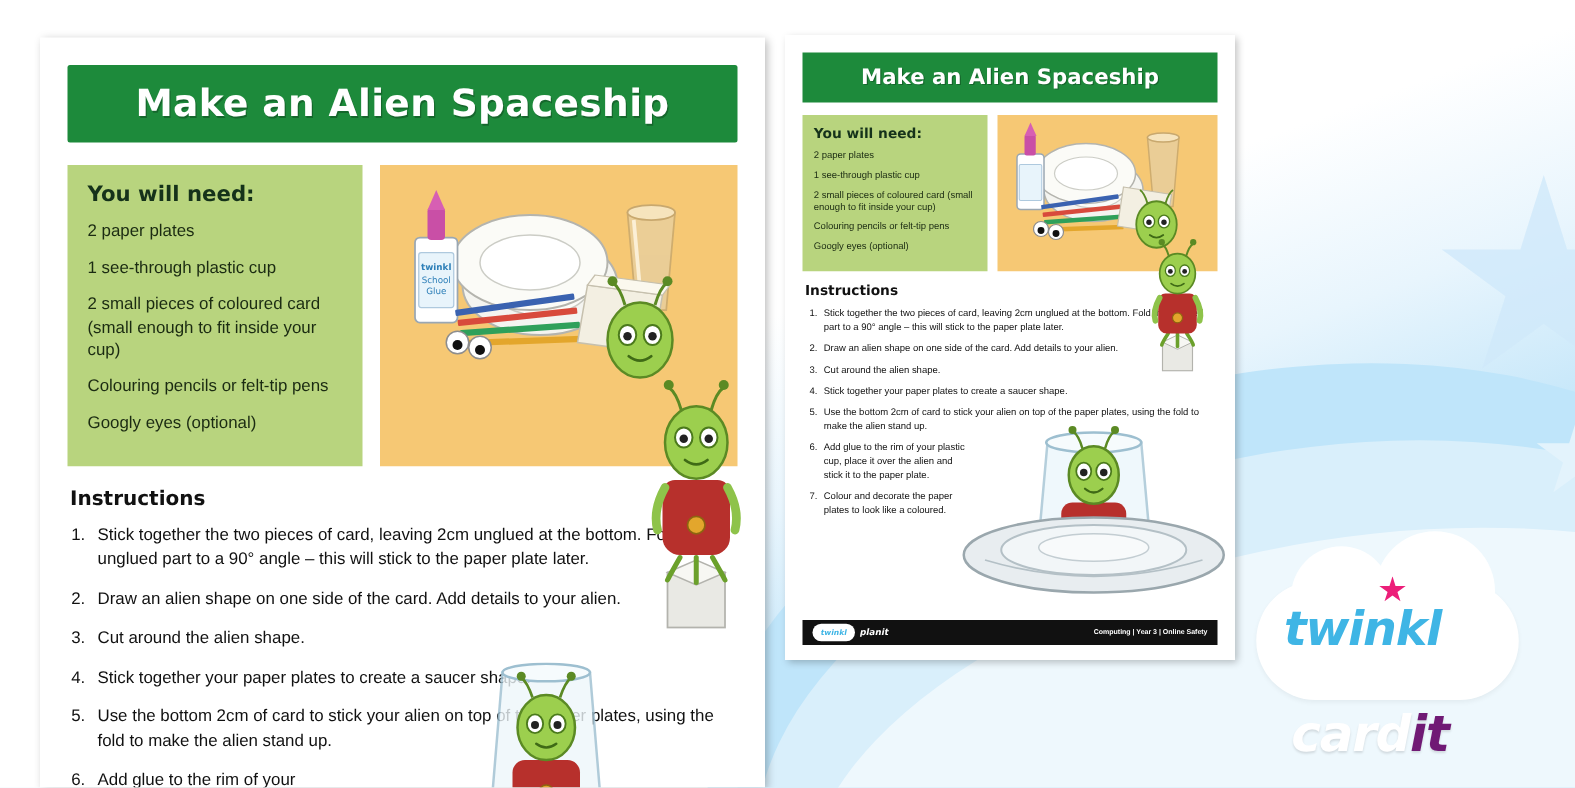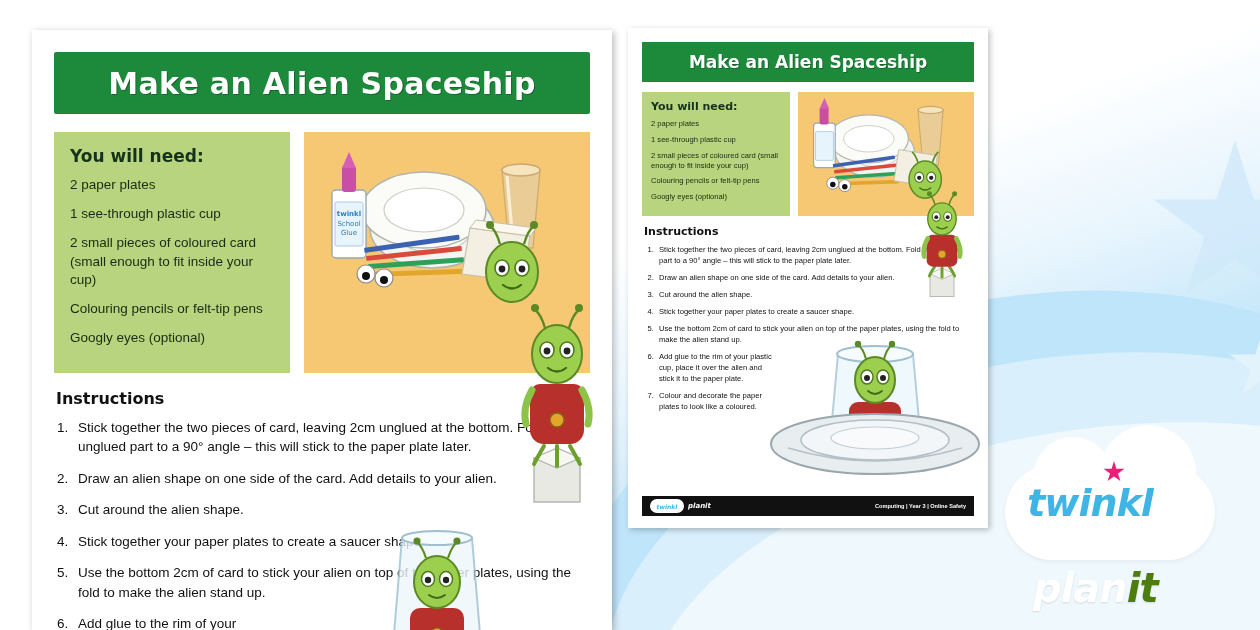--- a/index.html
+++ b/index.html
@@ -53,21 +53,21 @@
   .logo-star{
     position:absolute;left:118px;top:6px;width:22px;height:22px;background:#ec1e79;z-index:4;
     clip-path:polygon(50% 0%,61% 35%,98% 35%,68% 57%,79% 91%,50% 70%,21% 91%,32% 57%,2% 35%,39% 35%);
   }
   .planit{
     position:absolute;left:48px;top:110px;
     font-family:"DejaVu Sans", sans-serif;font-weight:bold;font-style:italic;
     font-size:40px;color:#ffffff;letter-spacing:-1px;
     text-shadow:0 1px 2px rgba(0,0,0,.12);
   }
-  .planit .dotstar{color:#4d7c0f;}
+  .planit .dotstar{color:#701a75;}
 
   
   .page-main{
     position:absolute;left:32px;top:30px;width:580px;height:600px;
     background:#ffffff;box-shadow:2px 2px 7px rgba(0,0,0,.28);
     overflow:hidden;
   }
   .title-bar{
     margin:22px 22px 0 22px;height:62px;background:#1d8a3b;border-radius:2px;
     display:flex;align-items:center;justify-content:center;
@@ -384,14 +384,14 @@
       <div class="m-foot-planit">planit</div>
     </div>
     <div class="m-foot-right">Computing | Year 3 | Online Safety</div>
   </div>
 </div>
 
 <div class="logo">
   <div class="cloud"></div>
   <div class="cloud-txt">twinkl</div>
   <div class="logo-star"></div>
-  <div class="planit"><span>plan</span><span class="dotstar">it</span></div>
+  <div class="planit"><span>card</span><span class="dotstar">it</span></div>
 </div>
 
 </body></html>

